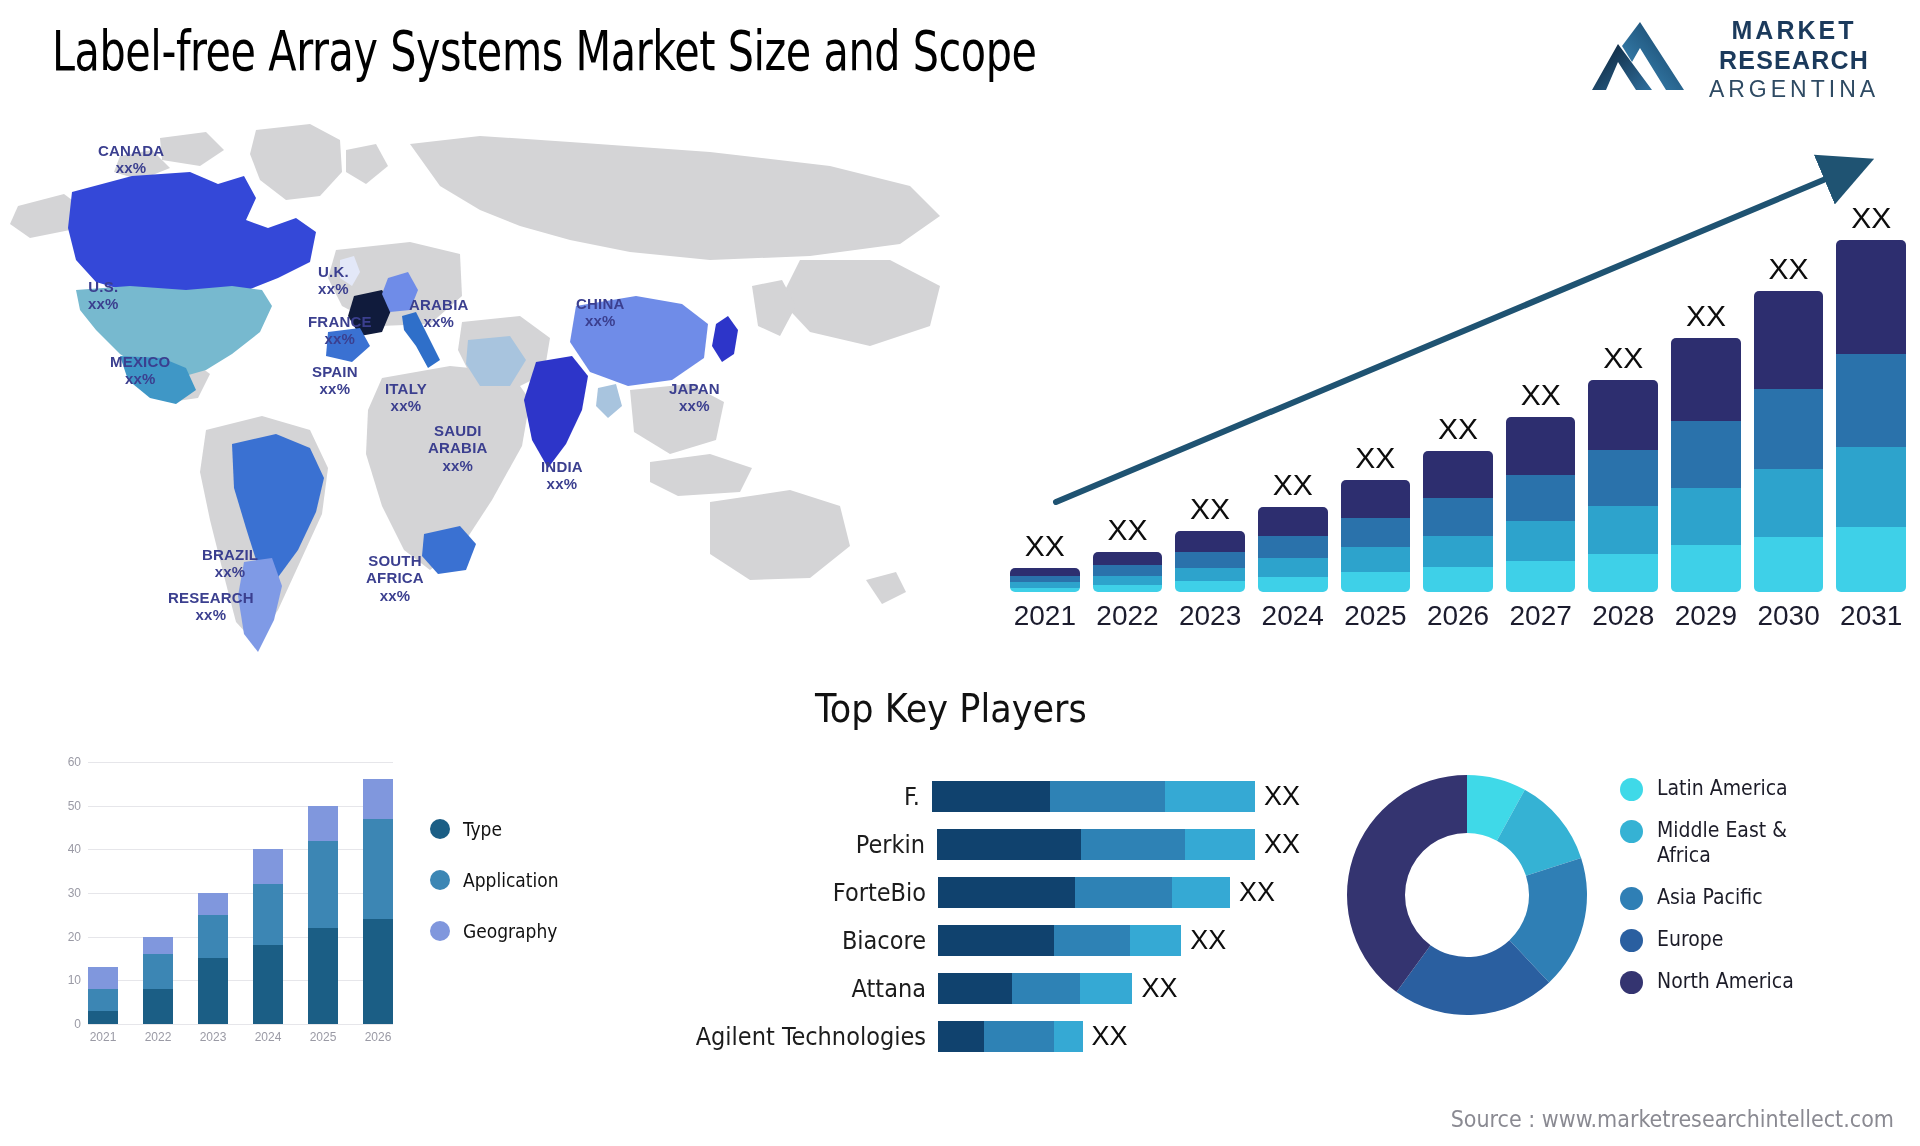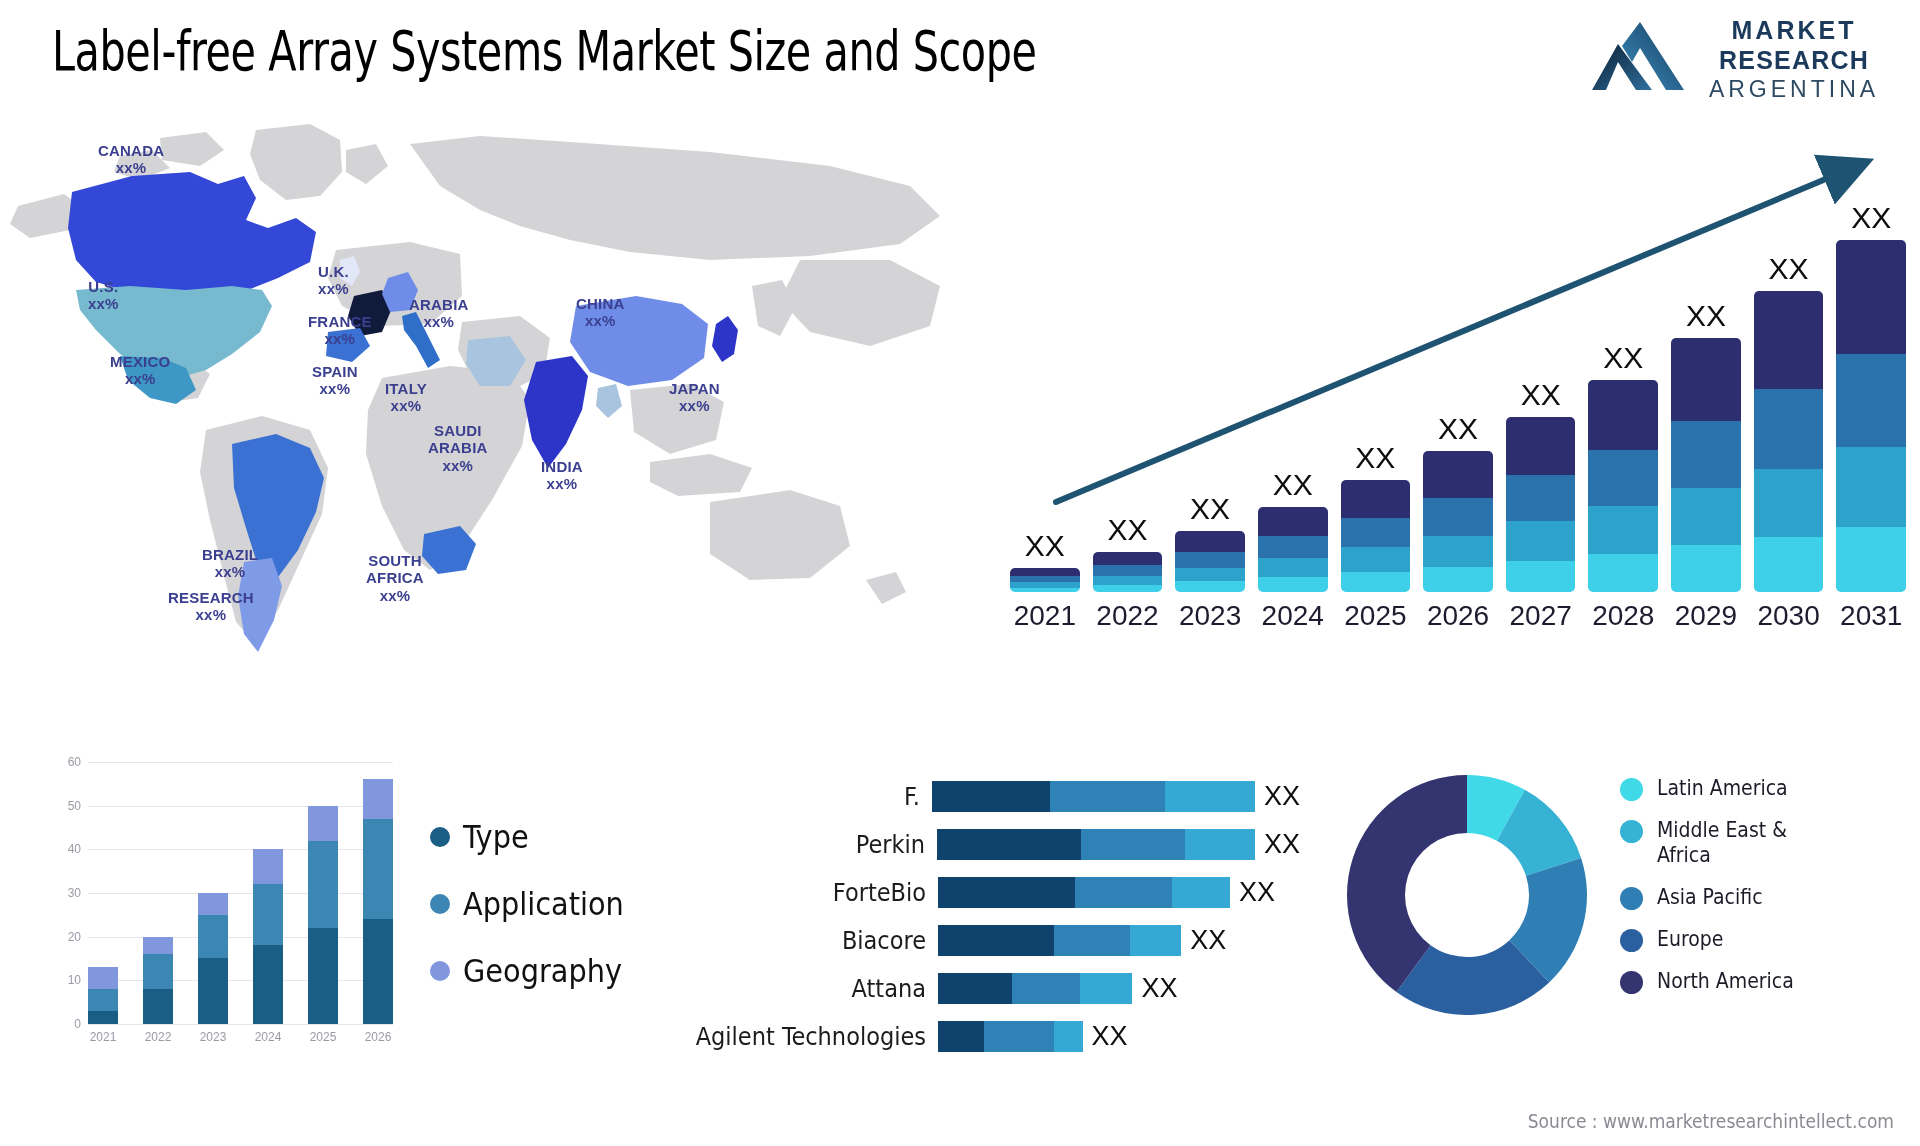--- a/index.html
+++ b/index.html
@@ -77,21 +77,21 @@
              display:flex; align-items:flex-end; justify-content:space-between; }
   .seg-bar-wrap{ width:30px; display:flex; flex-direction:column; justify-content:flex-end; height:100%; }
   .seg-bar{ width:100%; display:flex; flex-direction:column; }
   .seg-seg{ width:100%; }
   #seg-xlabels{ position:absolute; left:58px; top:330px; width:305px;
                 display:flex; justify-content:space-between; }
   .seg-xtick{ width:30px; text-align:center; font-size:12px; color:#9a9aa5; }
   #seg-legend{ position:absolute; left:400px; top:118px; }
   .seg-leg-row{ display:flex; align-items:center; margin-bottom:29px; }
   .seg-dot{ width:20px; height:20px; border-radius:50%; margin-right:13px; flex:none; }
-  .seg-leg-label{ font-size:32px; color:#111; font-family:"Liberation Sans Narrow","DejaVu Sans Condensed","Liberation Sans", sans-serif;text-align:center; }
+  .seg-leg-label{ font-size:19px; color:#111; font-family:"Liberation Sans Narrow","DejaVu Sans Condensed","Liberation Sans", sans-serif;text-align:center; }
 
   
   #players-panel{ position:absolute; left:640px; top:700px; width:660px; height:430px; }
   #players-title{ left:175px; top:-14px; }
   #players-list{ position:absolute; left:0; top:72px; width:660px; }
   .player-row{ display:flex; align-items:center; height:48px; }
   .player-name{ width:298px; text-align:right; padding-right:12px;
                 font-size:25px; color:#1c1c1c;
                 font-family:"Liberation Sans Narrow","DejaVu Sans Condensed","Liberation Sans", sans-serif;
                 white-space:nowrap; }
@@ -106,21 +106,21 @@
   #donut{ position:absolute; left:52px; top:70px; }
   #region-legend{ position:absolute; left:330px; top:76px; }
   .reg-leg-row{ display:flex; align-items:flex-start; margin-bottom:17px; }
   .reg-dot{ width:23px; height:23px; border-radius:50%; margin-right:14px; flex:none; margin-top:2px; }
   .reg-leg-label{ font-size:21px; color:#1c1c28; line-height:1.18;
                   font-family:"Liberation Sans Narrow","DejaVu Sans Condensed","Liberation Sans", sans-serif; }
 
   
   #source{
     position:absolute; right:26px; bottom:14px;
-    font-size:19px; color:#8a8a92;
+    font-size:23px; color:#8a8a92;
     font-family:"Liberation Sans Narrow","DejaVu Sans Condensed","Liberation Sans", sans-serif;
     white-space:nowrap;
   }
 </style>
 </head>
 <body>
 
 <div id="header">
   <div id="page-title">Label-free Array Systems Market Size and Scope</div>
 
@@ -480,20 +480,21 @@
         <span class="seg-leg-label">Application</span>
       </div>
       <div class="seg-leg-row">
         <span class="seg-dot" style="background: rgb(128, 151, 221);"></span>
         <span class="seg-leg-label">Geography</span>
       </div>
     </div>
 </div>
 
 <div id="players-panel">
+  <div class="sec-title" id="players-title">Top Key Players</div>
   <div id="players-list">
       <div class="player-row">
         <div class="player-name">F.</div>
         <div class="player-bar" style="width: 330px;">
           <div class="player-seg" style="background: rgb(16, 66, 110); width: 36.5559%;"></div>
           <div class="player-seg" style="background: rgb(46, 130, 181); width: 35.6495%;"></div>
           <div class="player-seg" style="background: rgb(53, 169, 212); width: 27.7946%;"></div>
         </div>
         <div class="player-value">XX</div>
       </div>

